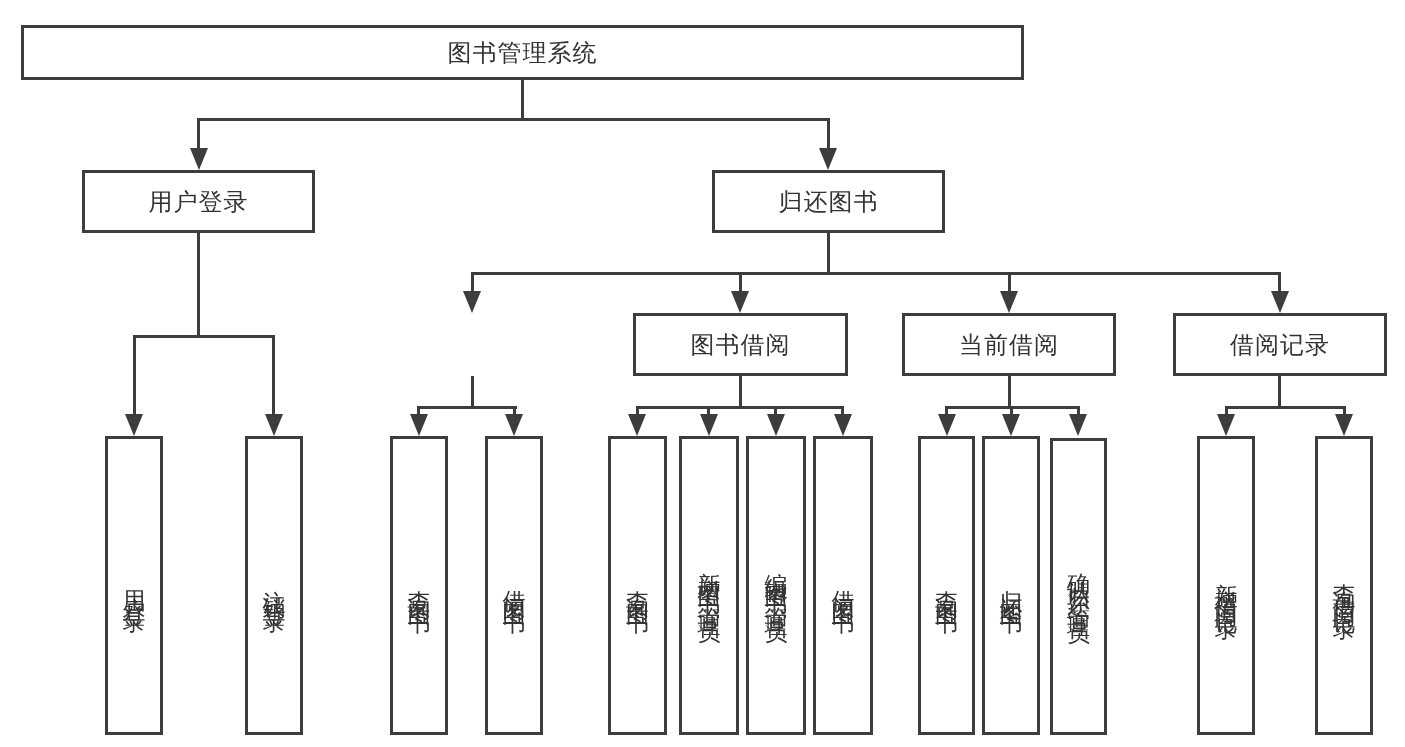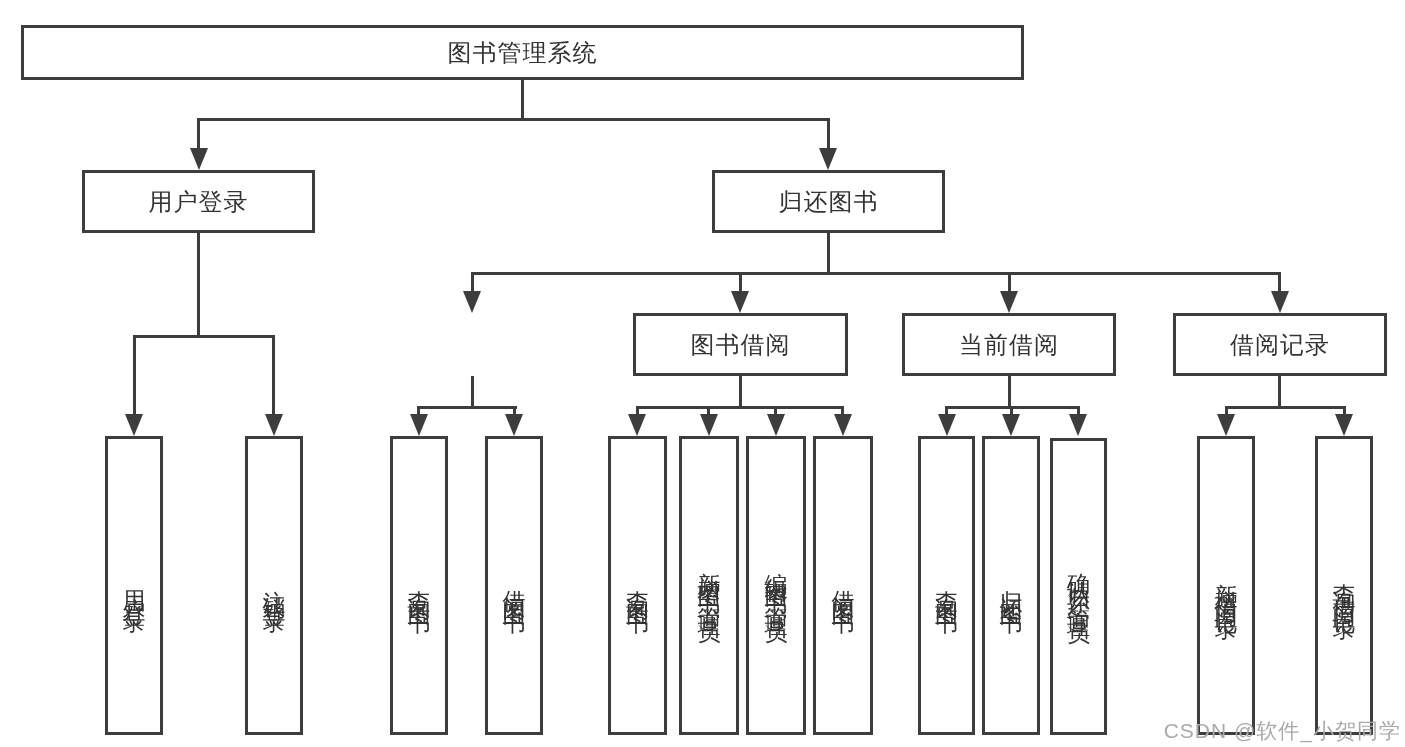--- a/index.html
+++ b/index.html
@@ -140,15 +140,14 @@
   <div class="box vbox" style="left:746px; top:436px; width:60px; height:299px;">编辑图书（管理员）</div>
   <div class="box vbox" style="left:813px; top:436px; width:60px; height:299px;">借阅图书</div>
 
   <div class="box vbox" style="left:918px; top:436px; width:57px; height:299px;">查询图书</div>
   <div class="box vbox" style="left:982px; top:436px; width:58px; height:299px;">归还图书</div>
   <div class="box vbox" style="left:1050px; top:438px; width:57px; height:297px;">确认归还（管理员）</div>
 
   <div class="box vbox" style="left:1197px; top:436px; width:58px; height:299px;">新增借阅记录</div>
   <div class="box vbox" style="left:1315px; top:436px; width:58px; height:299px;">查询借阅记录</div>
 
-  <div class="watermark">CSDN @软件_小贺同学</div>
 
 </div>
 
 </body></html>

